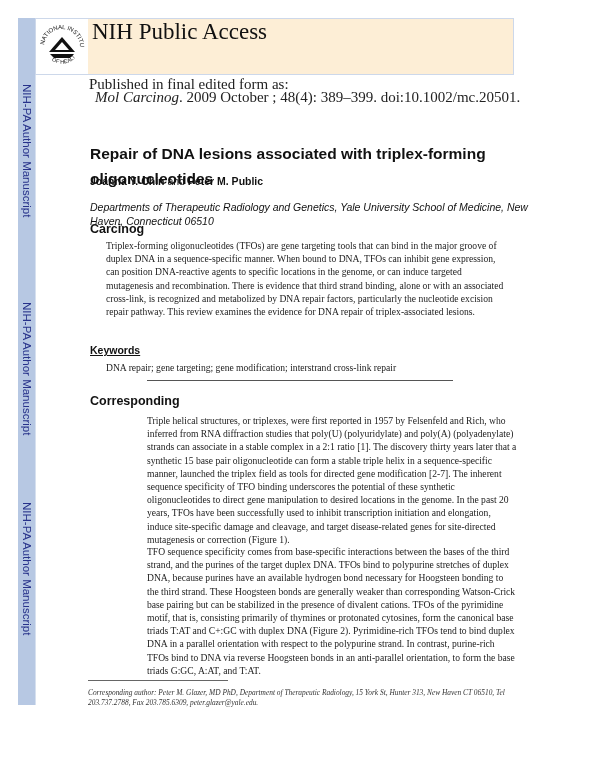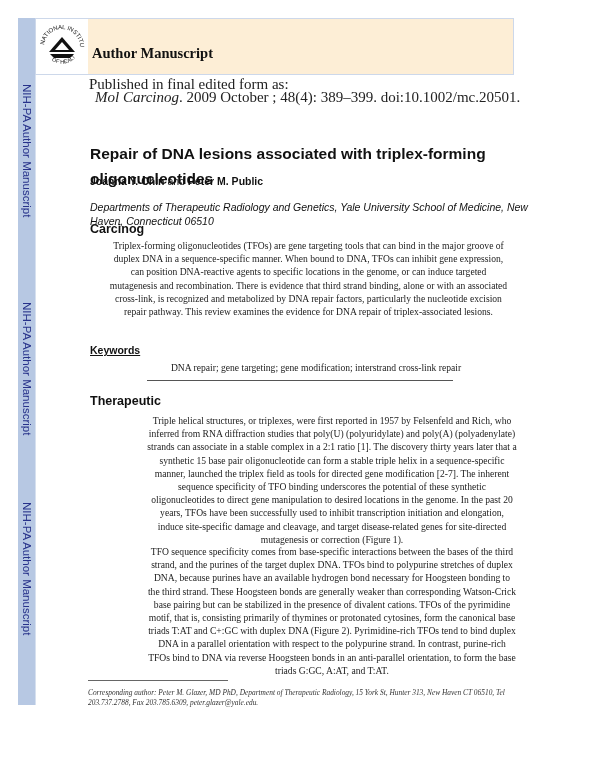--- a/index.html
+++ b/index.html
@@ -54,21 +54,21 @@
       position: absolute; left: 90px; top: 200px; width: 440px;
       font-family: "Liberation Sans", sans-serif; font-size: 10.5px; line-height: 14px; color: #111; font-style: italic;
     }
     .h2 {
       position: absolute; left: 90px; font-family: "Liberation Sans", sans-serif; font-weight: bold; font-size: 12.5px; color: #111;
     }
     .h3 {
       position: absolute; left: 90px; font-family: "Liberation Sans", sans-serif; font-weight: bold; font-size: 10.5px; color: #111;
     }
     .para {
-      position: absolute; font-size: 9.6px; line-height: 13.2px; color: #222; text-align: center;
+      position: absolute; font-size: 9.6px; line-height: 13.2px; color: #222; text-align: left;
     }
     .rule { position: absolute; height: 1px; background: #555; }
     .footnote {
       position: absolute; left: 88px; top: 688px; width: 440px; font-size: 7.4px; line-height: 10px; color: #333; font-style: italic;
     }
   </style>
 </head>
 <body>
 
 <div class="side-bar"></div>
@@ -88,37 +88,37 @@
       </text>
       <text font-family="Liberation Sans, sans-serif" font-size="5.5" fill="#111">
         <textPath href="#arcBot" startOffset="5">OF HEALTH</textPath>
       </text>
       <polygon points="26,18 39,33 13,33" fill="#111"></polygon>
       <polygon points="26,23 33,31 19,31" fill="#fff"></polygon>
       <path d="M14,35 L38,35 L34,39 L18,39 Z" fill="#111"></path>
     </svg>
   </div>
   <div class="title-cell">
-    <div class="am-title">Author Manuscript</div>
+    <div class="nih-title">NIH Public Access</div>
   </div>
 </div>
 
 <div class="pub-line" style="top:76px;">Published in final edited form as:</div>
 <div class="pub-line" style="top:89px; left:95px;"><i>Mol Carcinog</i><span>. 2009 October ; 48(4): 389–399. doi:10.1002/mc.20501.</span></div>
 
 <div class="title">Repair of DNA lesions associated with triplex-forming oligonucleotides</div>
 
 <div class="authors"><b>Joanna Y. Chin</b><span> and </span><b>Peter M. Public</b></div>
 <div class="affil">Departments of Therapeutic Radiology and Genetics, Yale University School of Medicine, New Haven, Connecticut 06510</div>
 
 <div class="h2" style="top:222px;">Carcinog</div>
 <div class="para" style="left:106px; top:239px; width:405px;">Triplex-forming oligonucleotides (TFOs) are gene targeting tools that can bind in the major groove of duplex DNA in a sequence-specific manner. When bound to DNA, TFOs can inhibit gene expression, can position DNA-reactive agents to specific locations in the genome, or can induce targeted mutagenesis and recombination. There is evidence that third strand binding, alone or with an associated cross-link, is recognized and metabolized by DNA repair factors, particularly the nucleotide excision repair pathway. This review examines the evidence for DNA repair of triplex-associated lesions.</div>
 
 <div class="h3" style="top:344px;text-decoration:underline;">Keywords</div>
 <div class="para" style="left:106px; top:361px; width:420px;">DNA repair; gene targeting; gene modification; interstrand cross-link repair</div>
 <div class="rule" style="left:147px; top:380px; width:306px;"></div>
 
-<div class="h2" style="top:394px;">Therapeutic</div>
+<div class="h2" style="top:394px;">Corresponding</div>
 <div class="para" style="left:147px; top:414px; width:370px;">Triple helical structures, or triplexes, were first reported in 1957 by Felsenfeld and Rich, who inferred from RNA diffraction studies that poly(U) (polyuridylate) and poly(A) (polyadenylate) strands can associate in a stable complex in a 2:1 ratio [1]. The discovery thirty years later that a synthetic 15 base pair oligonucleotide can form a stable triple helix in a sequence-specific manner, launched the triplex field as tools for directed gene modification [2-7]. The inherent sequence specificity of TFO binding underscores the potential of these synthetic oligonucleotides to direct gene manipulation to desired locations in the genome. In the past 20 years, TFOs have been successfully used to inhibit transcription initiation and elongation, induce site-specific damage and cleavage, and target disease-related genes for site-directed mutagenesis or correction (Figure 1).</div>
 <div class="para" style="left:147px; top:545px; width:370px;">TFO sequence specificity comes from base-specific interactions between the bases of the third strand, and the purines of the target duplex DNA. TFOs bind to polypurine stretches of duplex DNA, because purines have an available hydrogen bond necessary for Hoogsteen bonding to the third strand. These Hoogsteen bonds are generally weaker than corresponding Watson-Crick base pairing but can be stabilized in the presence of divalent cations. TFOs of the pyrimidine motif, that is, consisting primarily of thymines or protonated cytosines, form the canonical base triads T:AT and C+:GC with duplex DNA (Figure 2). Pyrimidine-rich TFOs tend to bind duplex DNA in a parallel orientation with respect to the polypurine strand. In contrast, purine-rich TFOs bind to DNA via reverse Hoogsteen bonds in an anti-parallel orientation, to form the base triads G:GC, A:AT, and T:AT.</div>
 
 <div class="rule" style="left:88px; top:680px; width:140px; background:#666;"></div>
 <div class="footnote">Corresponding author: Peter M. Glazer, MD PhD, Department of Therapeutic Radiology, 15 York St, Hunter 313, New Haven CT 06510, Tel 203.737.2788, Fax 203.785.6309, peter.glazer@yale.edu.</div>
 
 </body></html>

